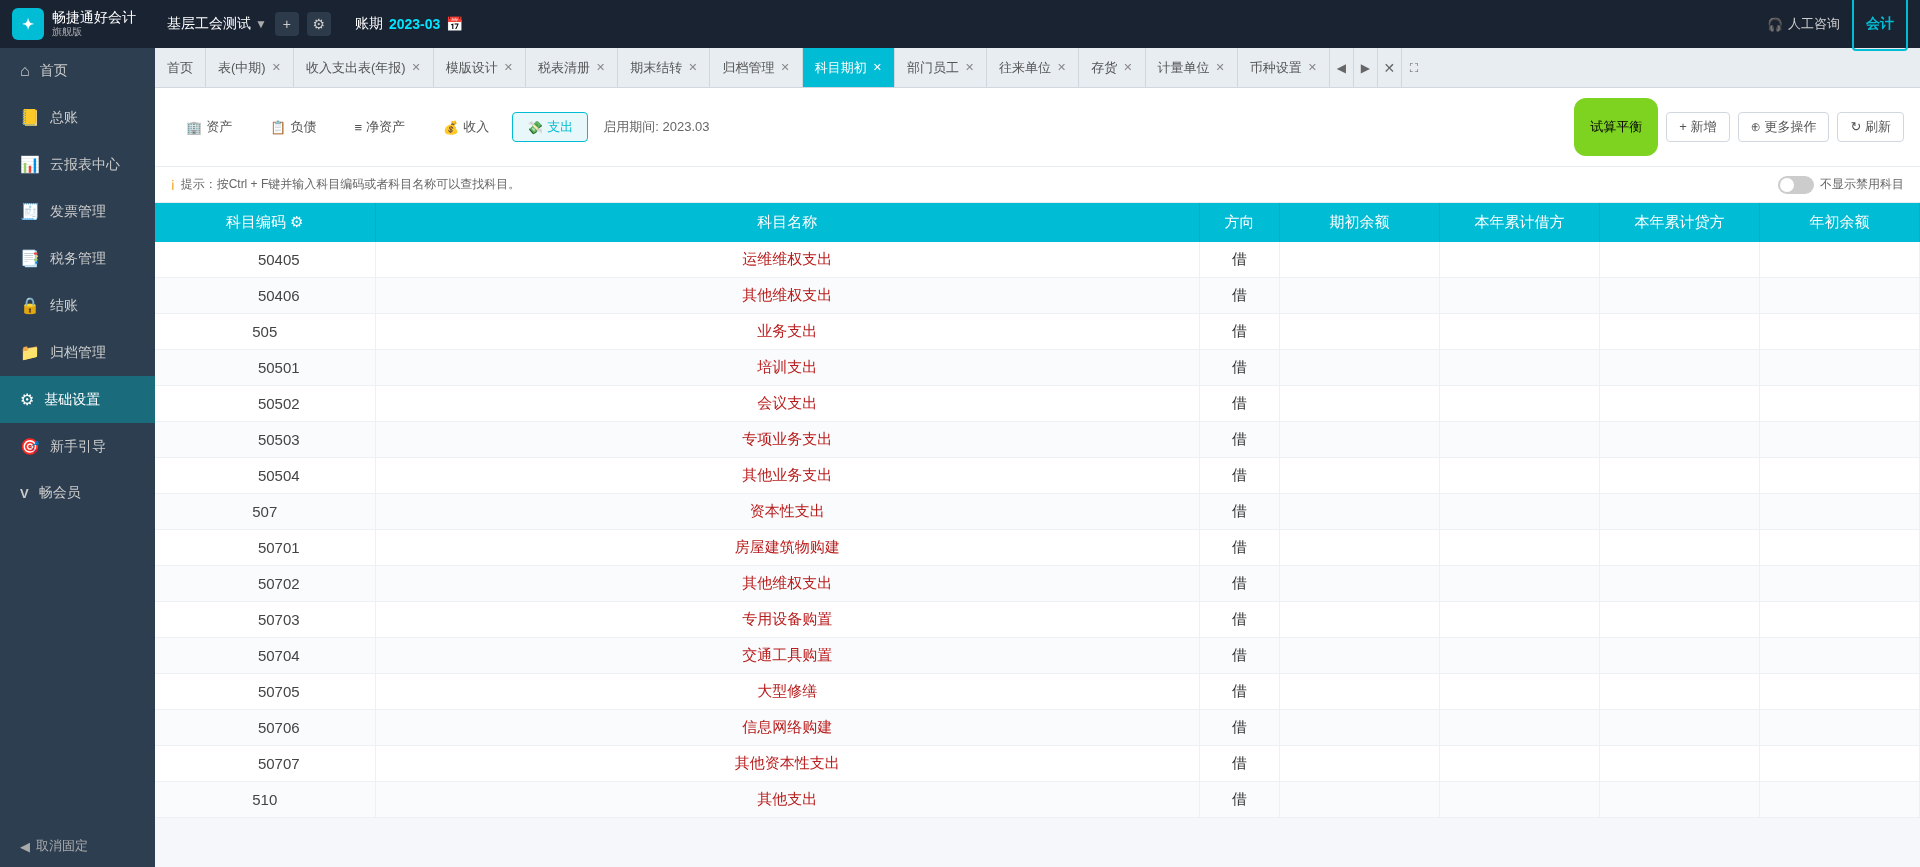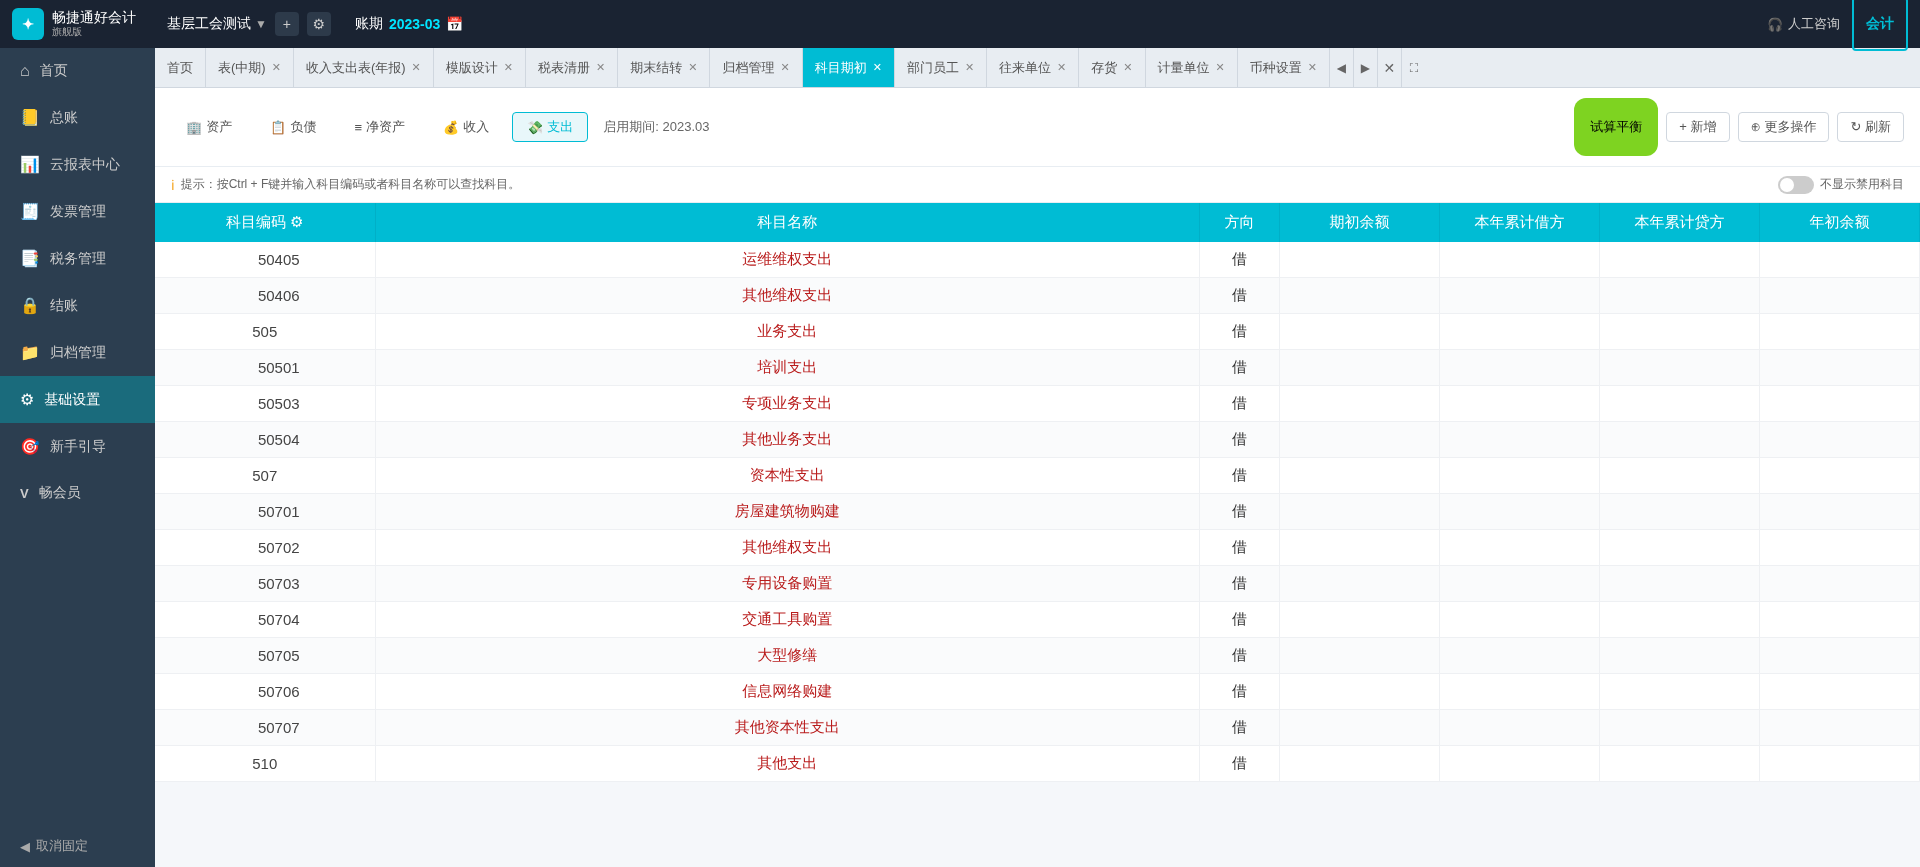--- a/index.html
+++ b/index.html
@@ -570,20 +570,29 @@
               <tr>
       <td class="td-code indent-1">50501</td>
       <td class="td-name">培训支出</td>
       <td class="td-dir">借</td>
       <td class="td-num"></td>
       <td class="td-num"></td>
       <td class="td-num"></td>
       <td class="td-num"></td>
     </tr>
               <tr>
+      <td class="td-code indent-1">50502</td>
+      <td class="td-name">会议支出</td>
+      <td class="td-dir">借</td>
+      <td class="td-num"></td>
+      <td class="td-num"></td>
+      <td class="td-num"></td>
+      <td class="td-num"></td>
+    </tr>
+              <tr>
       <td class="td-code indent-1">50503</td>
       <td class="td-name">专项业务支出</td>
       <td class="td-dir">借</td>
       <td class="td-num"></td>
       <td class="td-num"></td>
       <td class="td-num"></td>
       <td class="td-num"></td>
     </tr>
               <tr>
       <td class="td-code indent-1">50504</td>

